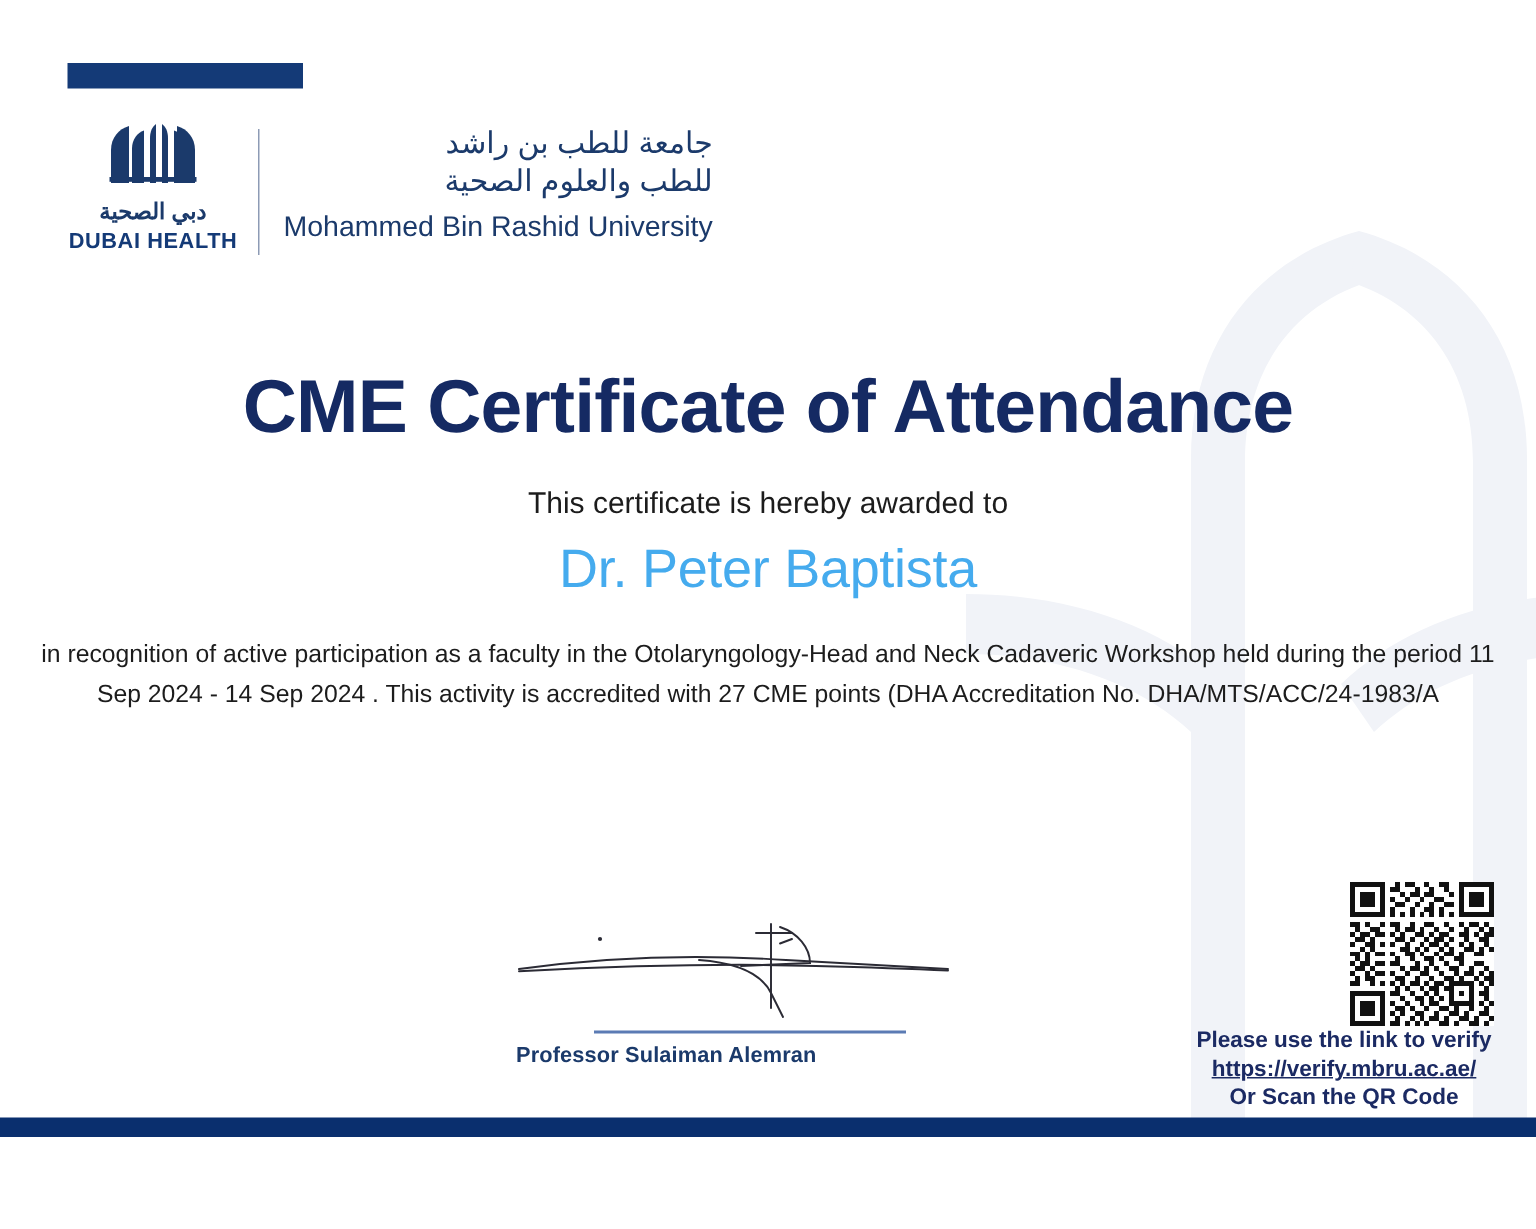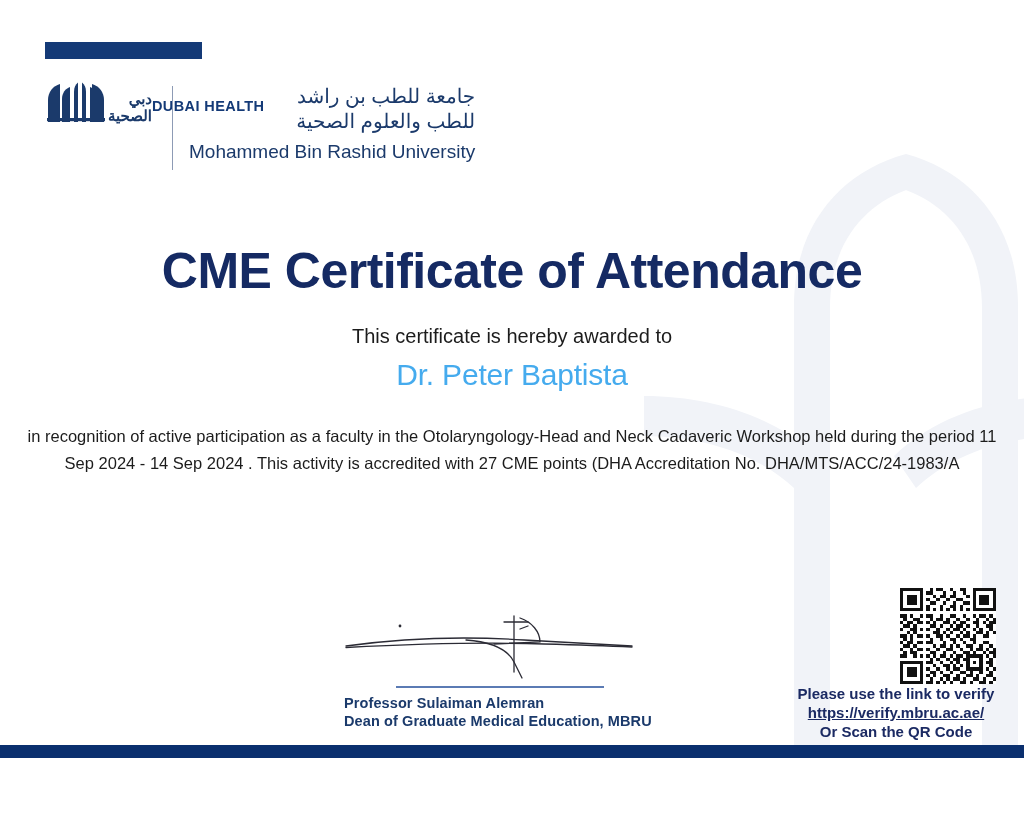--- a/index.html
+++ b/index.html
@@ -52,21 +52,21 @@
   .logo-lockup {
     position: absolute;
     left: 44px;
     top: 82px;
     display: flex;
     align-items: flex-start;
   }
   .dh-logo {
     width: 116px;
     display: flex;
-    flex-direction: row;
+    flex-direction: column;
     align-items: center;
   }
   .dh-mark { display: block; }
   .dh-ar {
     font-size: 15px;
     line-height: 1.1;
     color: #1b3a6b;
     margin-top: 5px;
     letter-spacing: .5px;
     direction: rtl;
@@ -121,21 +121,21 @@
     width: 1024px;
     text-align: center;
     font-size: 20px;
     color: #1c1c1c;
   }
   .recipient {
     position: absolute;
     left: 0; top: 358px;
     width: 1024px;
     text-align: center;
-    font-size: 30px;
+    font-size: 36px;
     color: #45abee;
     letter-spacing: -0.2px;
   }
 
   
   .body-text {
     position: absolute;
     left: 12px; top: 423px;
     width: 1000px;
     text-align: center;
@@ -278,21 +278,20 @@
           <path d="M170 8 L170 64"></path>
           <path d="M160 14 L184 14"></path>
           <path d="M176 10 C188 14 196 24 196 34 L150 36"></path>
           <path d="M176 21 L184 18"></path>
         </g>
         <circle cx="56" cy="18" r="1.4" fill="#2b2b35"></circle>
       </svg>
     </span>
     <div class="sig-rule"></div>
     <div class="sig-name">Professor Sulaiman Alemran</div>
-    <div class="sig-role">Dean of Graduate Medical Education, MBRU</div>
   </div>
 
   <div class="qr-wrap">
     <svg viewBox="0 0 29 29" shape-rendering="crispEdges" aria-hidden="true">
       <rect width="29" height="29" fill="#ffffff"></rect>
       <g fill="#111111">
 
         <rect x="0" y="0" width="7" height="1"></rect>
           <rect x="0" y="6" width="7" height="1"></rect>
         <rect x="0" y="0" width="1" height="7"></rect>

